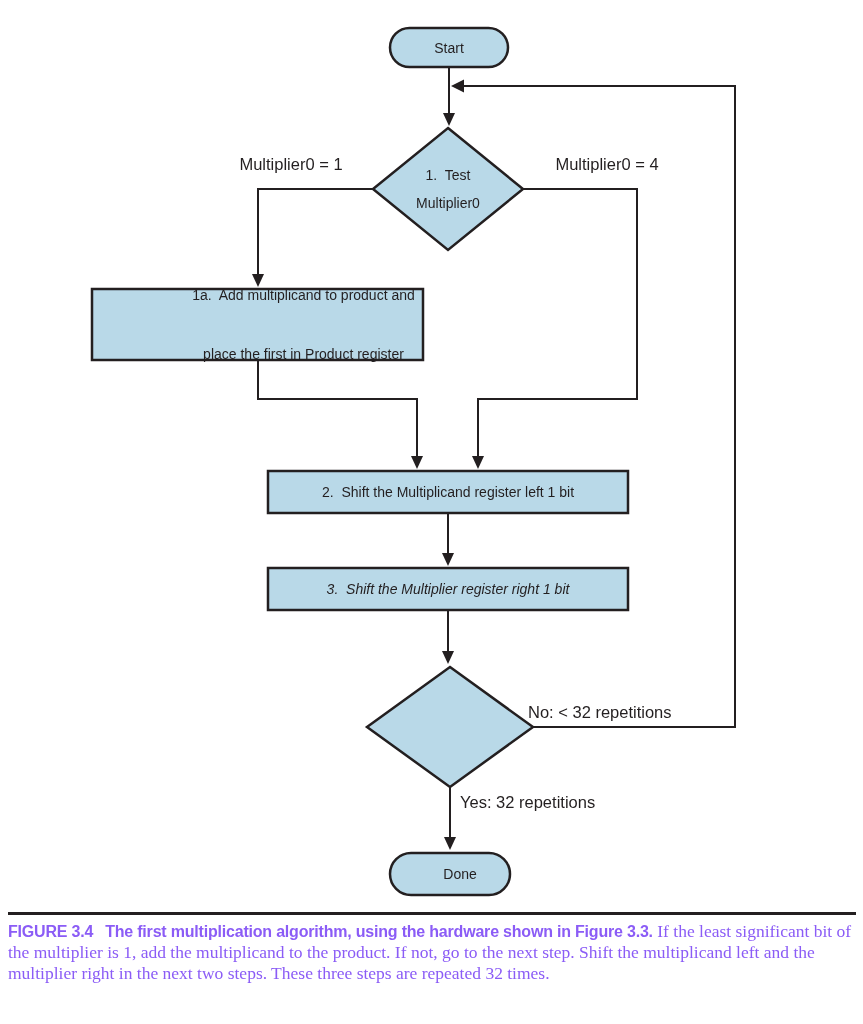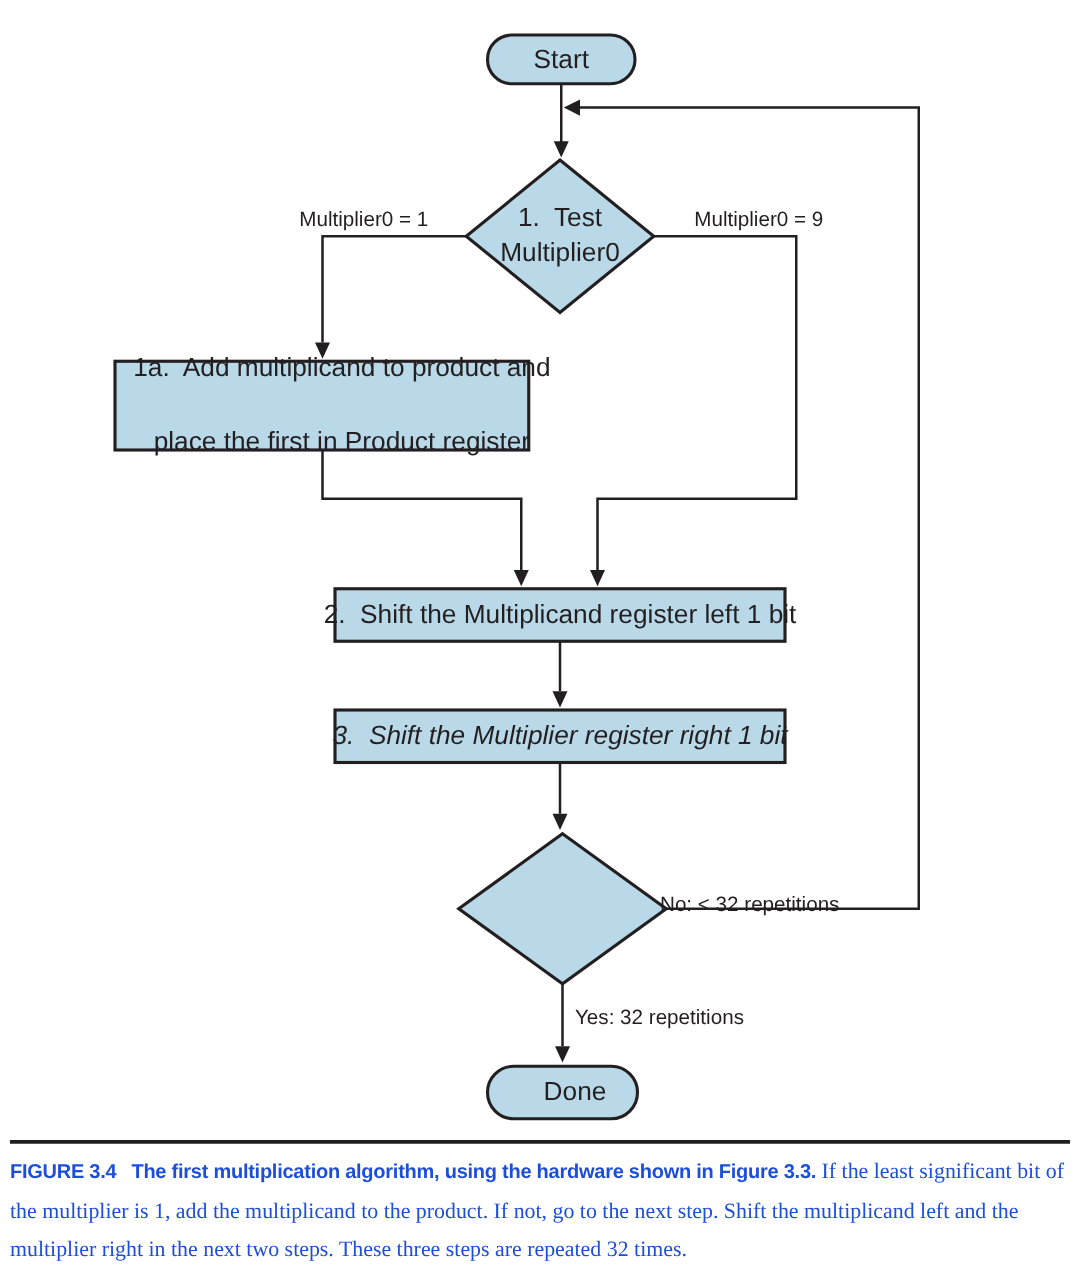--- a/index.html
+++ b/index.html
@@ -6,31 +6,31 @@
   .canvas{
     position:relative;width:863px;height:1024px;background:#ffffff;overflow:hidden;
     font-family:"Liberation Sans",sans-serif;color:#231f20;
   }
   .layer{position:absolute;left:0;top:0;}
   svg .shape{fill:var(--node-fill,#b9d9e8);stroke:var(--node-stroke,#231f20);stroke-width:2.5;}
   svg .conn{fill:none;stroke:var(--line,#231f20);stroke-width:2;}
   svg .arrow{fill:var(--line,#231f20);stroke:none;}
   .lbl{
     position:absolute;display:flex;align-items:center;justify-content:center;
-    font-size:21px;line-height:28px;color:#231f20;text-align:left;white-space:pre;
+    font-size:14px;line-height:28px;color:#231f20;text-align:left;white-space:pre;
   }
   .lbl.multi{flex-direction:column;}
   .edge-lbl{
-    position:absolute;font-size:16.5px;line-height:24px;color:#231f20;white-space:pre;margin-top:12px;
+    position:absolute;font-size:16.5px;line-height:24px;color:#231f20;white-space:pre;
   }
   .edge-lbl.center{text-align:center;}
   .cap-rule{position:absolute;left:8px;top:912px;width:848px;height:3px;background:#231f20;}
   .caption{
     position:absolute;left:8px;top:921px;width:850px;margin:0;
-    font-family:"Liberation Serif",serif;font-size:17.5px;line-height:31px;color:#1d4ed8;
+    font-family:"Liberation Serif",serif;font-size:17.5px;line-height:21px;color:#8b5cf6;
   }
   .cap-bold{font-family:"Liberation Sans",sans-serif;font-weight:bold;font-size:16px;letter-spacing:-0.2px;}
   .cap-label{margin-right:12px;}
 </style>
 </head>
 <body>
 
 <div class="canvas">
 
   <svg class="layer" width="863" height="1024" viewBox="0 0 863 1024">
@@ -68,35 +68,35 @@
     <rect class="shape" x="390" y="853" width="120" height="42" rx="21" ry="21"></rect>
   </svg>
 
   <div class="lbl" style="left:390px;top:28px;width:118px;height:39px;">Start</div>
 
   <div class="lbl multi" style="left:373px;top:128px;width:150px;height:122px;">
     <span>1.  Test</span>
     <span>Multiplier0</span>
   </div>
 
-  <div class="lbl multi" style="left:74px;top:289px;width:399px;height:71px;gap:31px;">
+  <div class="lbl multi" style="left:104px;top:289px;width:399px;height:71px;gap:31px;">
     <span>1a.  Add multiplicand to product and</span>
     <span>place the first in Product register</span>
   </div>
 
   <div class="lbl" style="left:268px;top:471px;width:360px;height:42px;">2.  Shift the Multiplicand register left 1 bit</div>
 
   <div class="lbl" style="left:268px;top:568px;width:360px;height:42px;font-style:italic;">3.  Shift the Multiplier register right 1 bit</div>
 
 
   <div class="lbl" style="left:390px;top:853px;width:140px;height:42px;">Done</div>
 
   <div class="edge-lbl center" style="left:191px;top:152px;width:200px;">Multiplier0 = 1</div>
 
-  <div class="edge-lbl center" style="left:507px;top:152px;width:200px;">Multiplier0 = 9</div>
+  <div class="edge-lbl center" style="left:507px;top:152px;width:200px;">Multiplier0 = 4</div>
 
   <div class="edge-lbl" style="left:528px;top:700px;">No: &lt; 32 repetitions</div>
 
   <div class="edge-lbl" style="left:460px;top:790px;">Yes: 32 repetitions</div>
 
   <div class="cap-rule"></div>
   <p class="caption"><span class="cap-bold cap-label">FIGURE 3.4</span><span class="cap-bold">The first multiplication algorithm, using the hardware shown in Figure 3.3.</span> <span>If the least significant bit of the multiplier is 1, add the multiplicand to the product. If not, go to the next step. Shift the multiplicand left and the multiplier right in the next two steps. These three steps are repeated 32 times.</span></p>
 
 </div>
 

